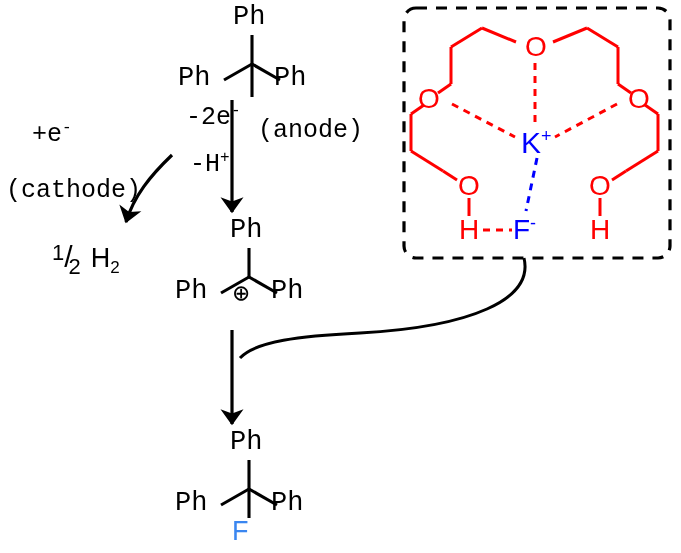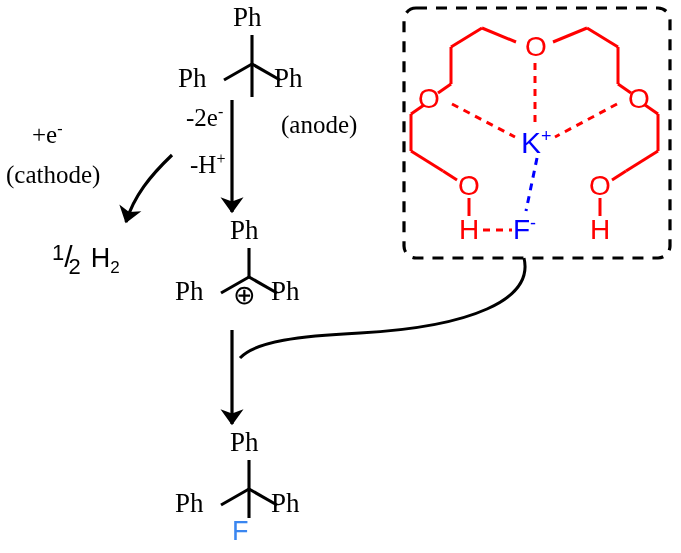--- a/index.html
+++ b/index.html
@@ -7,21 +7,21 @@
     width:681px;height:553px;
     background:#ffffff;
     font-family:"Liberation Sans", sans-serif;
     color:#000000;
     position:relative;
     overflow:hidden;
   }
   #scheme{position:absolute;left:0;top:0;width:681px;height:553px;}
   .lbl{
     position:absolute;
-    font-family:Liberation Serif, serif;
+    font-family:Liberation Mono, monospace;
     color:#000;
     white-space:nowrap;
     line-height:1;
   }
   .ph{font-size:27px;letter-spacing:0px;}
   .cond{font-size:25px;}
   .sup{font-size:16px;vertical-align:super;line-height:0;}
   .sub{font-size:17px;vertical-align:sub;line-height:0;}
   .atom{position:absolute;line-height:1;white-space:nowrap;}
   .o-atom{color:#FF0000;font-size:28px;}
@@ -127,29 +127,29 @@
   </g>
 </svg>
 
 <div class="lbl ph" style="left:233px;top:4px;">Ph</div>
 <div class="lbl ph" style="left:178px;top:65px;">Ph</div>
 <div class="lbl ph" style="left:274px;top:65px;">Ph</div>
 
 <div class="lbl cond" style="left:32px;top:122px;">
   <span>+e</span><span class="sup">-</span>
 </div>
-<div class="lbl cond" style="left:6px;top:162px;">(cathode)</div>
+<div class="lbl cond" style="left:6px;top:178px;">(cathode)</div>
 
 <div class="lbl cond" style="left:186px;top:105px;">
   <span>-2e</span><span class="sup">-</span>
 </div>
 <div class="lbl cond" style="left:190px;top:152px;">
   <span>-H</span><span class="sup">+</span>
 </div>
-<div class="lbl cond" style="left:258px;top:112px;margin-left:23px;">(anode)</div>
+<div class="lbl cond" style="left:258px;top:118px;">(anode)</div>
 
 <div class="frac" style="left:52px;top:240px;">
   <span class="num">1</span><span class="sl">/</span><span class="den">2</span><span style="margin-left:6px;">H</span><span class="sub">2</span>
 </div>
 
 <div class="lbl ph" style="left:230px;top:217px;">Ph</div>
 <div class="lbl ph" style="left:175px;top:278px;">Ph</div>
 <div class="lbl ph" style="left:271px;top:278px;">Ph</div>
 <div class="lbl" style="left:233px;top:282px;font-size:27px;">⊕</div>
 

